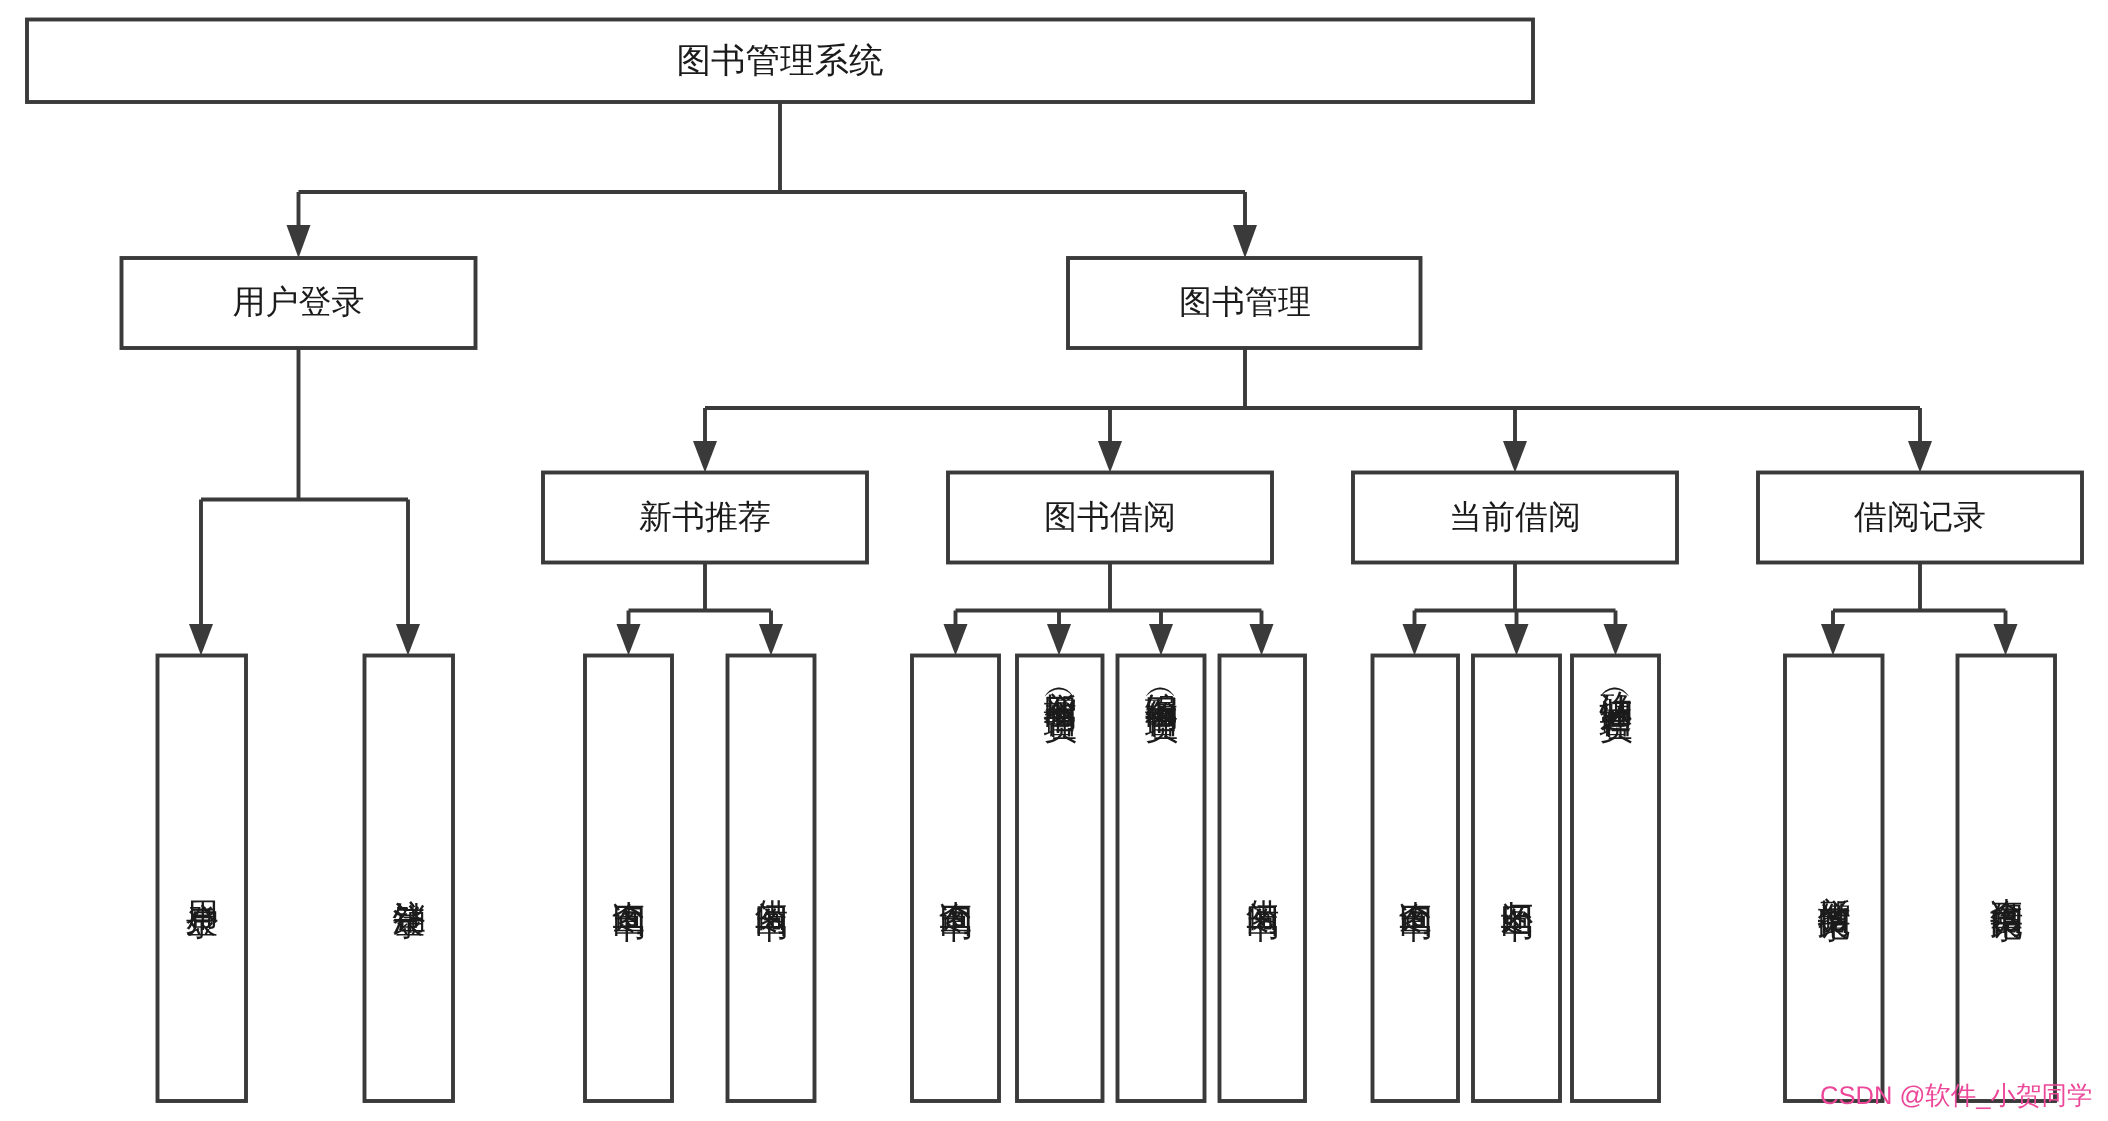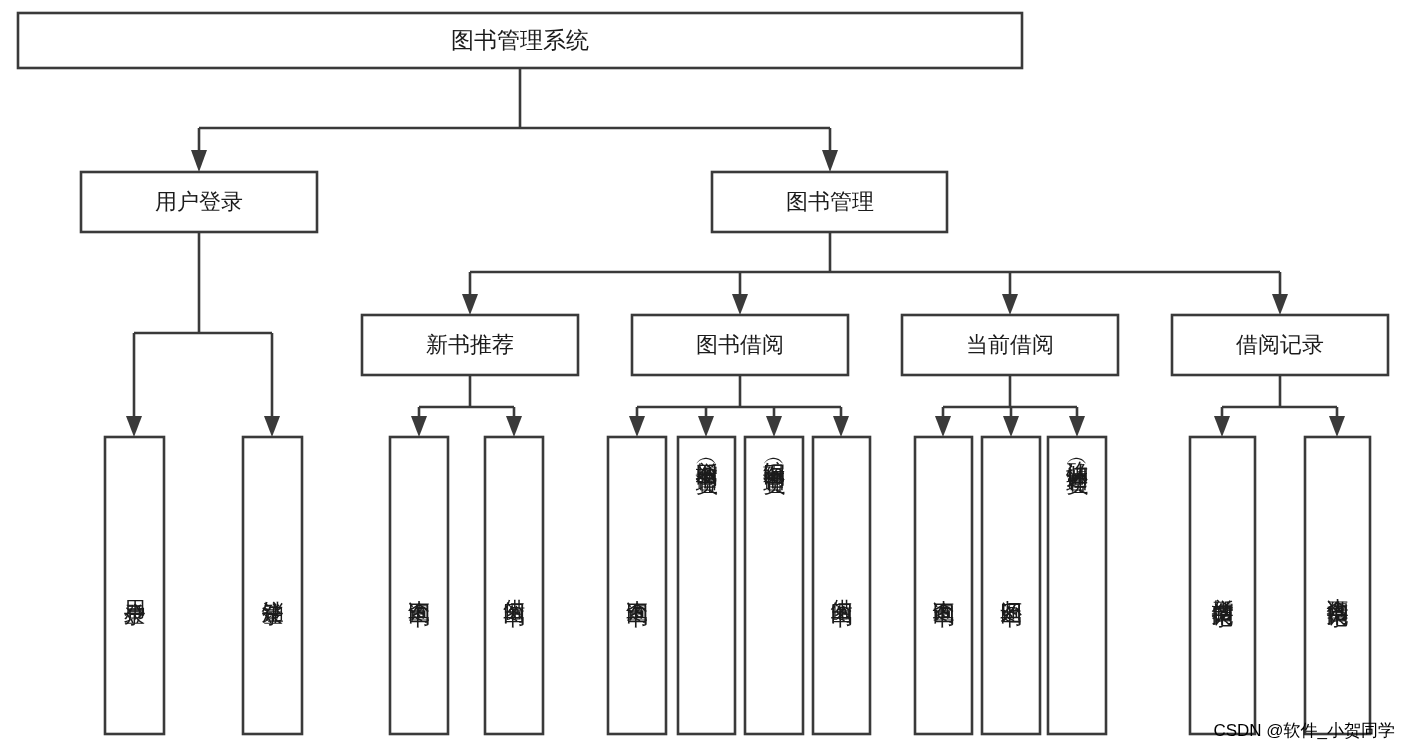--- a/index.html
+++ b/index.html
@@ -72,21 +72,21 @@
     color: #1b1b1b;
     white-space: nowrap;
     text-align: center;
   }
   .watermark {
     position: absolute;
     right: 10px;
     bottom: 5px;
     font-family: "Liberation Sans", "DejaVu Sans", sans-serif;
     font-size: 17px;
-    color: #000000;
+    color: #ec4899;
     white-space: nowrap;
     pointer-events: none;
   }
 </style>
 </head>
 <body>
 
 <div id="diagram-root">
 
   <svg class="diagram-canvas" viewBox="0 0 1405 747">

